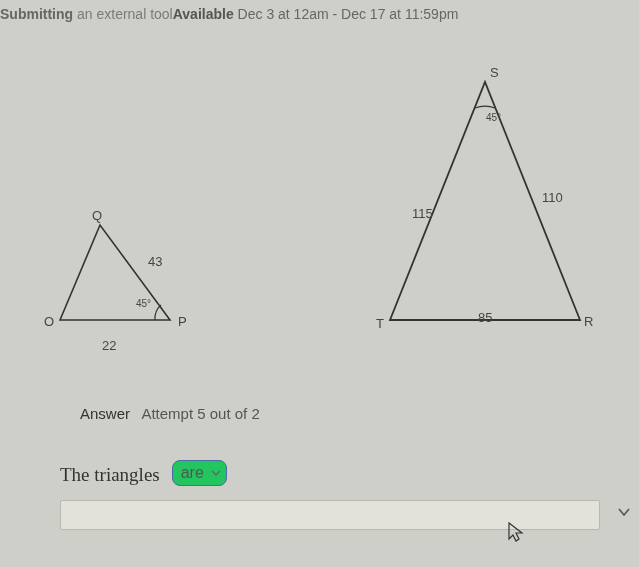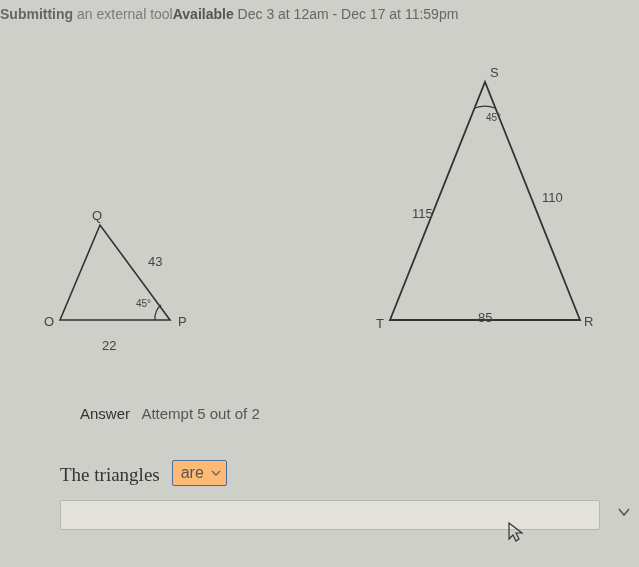--- a/index.html
+++ b/index.html
@@ -46,25 +46,25 @@
       top: 460px;
       font-size: 19px;
       color: #333;
       display: flex;
       align-items: flex-end;
       gap: 12px;
       font-family: Georgia, 'Times New Roman', serif;
     }
     .dropdown {
       border: 1.5px solid #4a6aa8;
-      background: #fdba74;
+      background: #22c55e;
       padding: 3px 22px 3px 8px;
       font-size: 16px;
       color: #555;
-      border-radius: 2px;
+      border-radius: 8px;
       position: relative;
       font-family: Arial, sans-serif;
     }
     .dropdown .chev {
       position: absolute;
       right: 5px;
       top: 50%;
       transform: translateY(-50%);
     }
 

